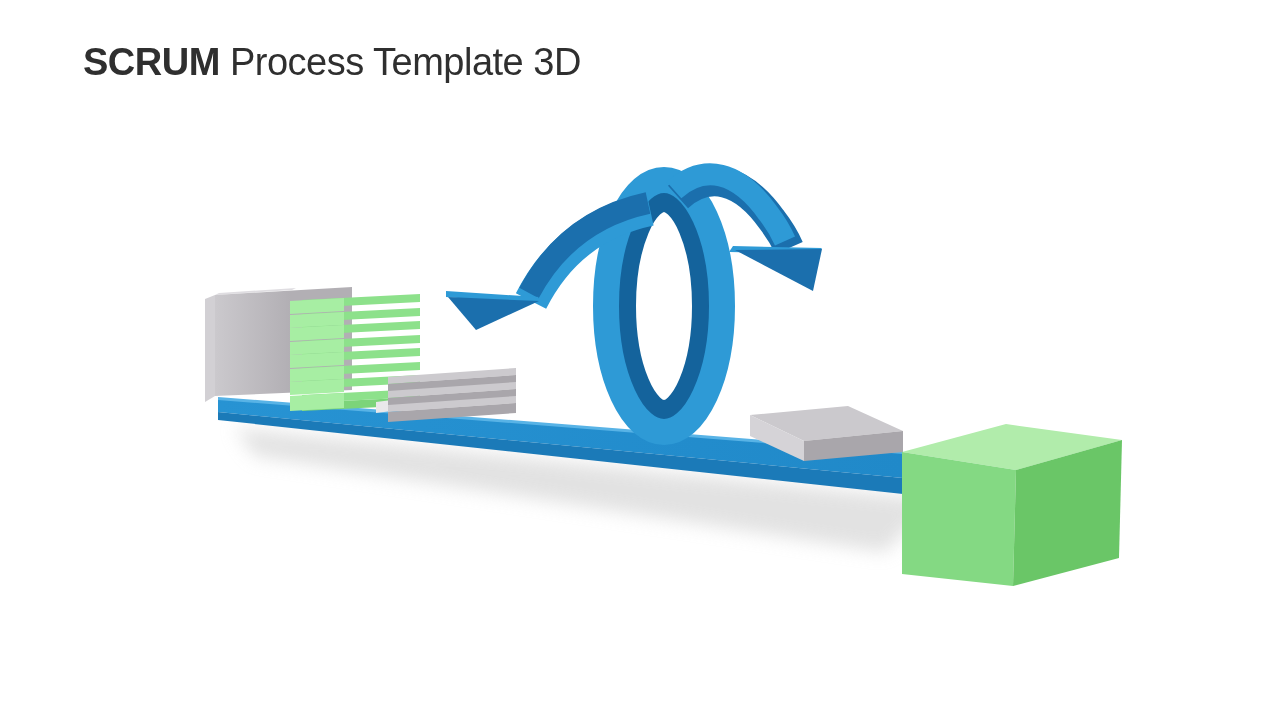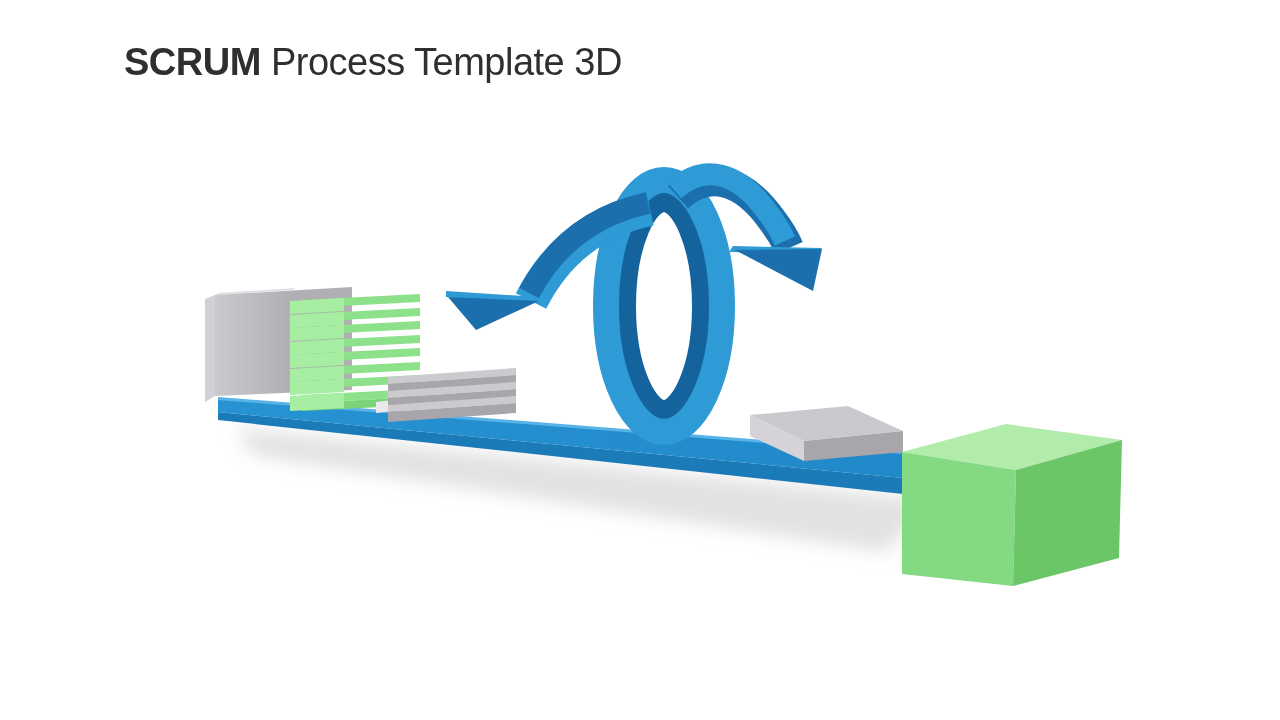--- a/index.html
+++ b/index.html
@@ -15,21 +15,20 @@
     background: var(--background, #fff);
   }
   .title {
     position: absolute;
     left: 83px; top: 42px;
     font-size: 38px;
     line-height: 1.1;
     color: var(--title-text, #2f2f2f);
     letter-spacing: -0.5px;
     white-space: pre;
-    margin-left: 41px;
   }
   .title .bold { font-weight: bold; }
   .diagram {
     position: absolute;
     left: 0; top: 0;
     width: 1280px; height: 720px;
   }
 </style>
 </head>
 <body>

